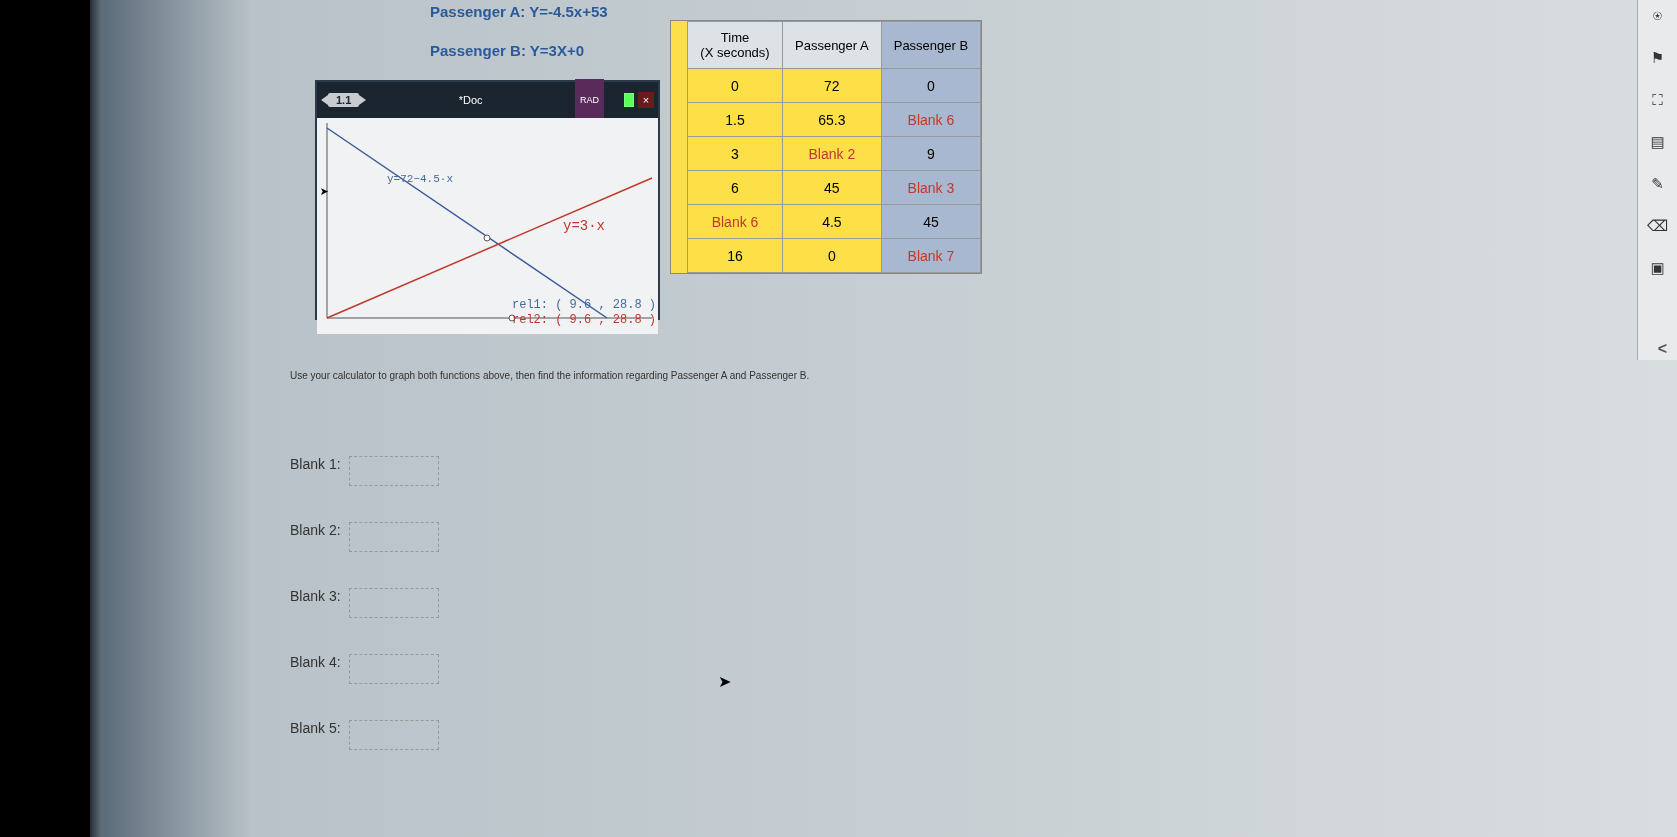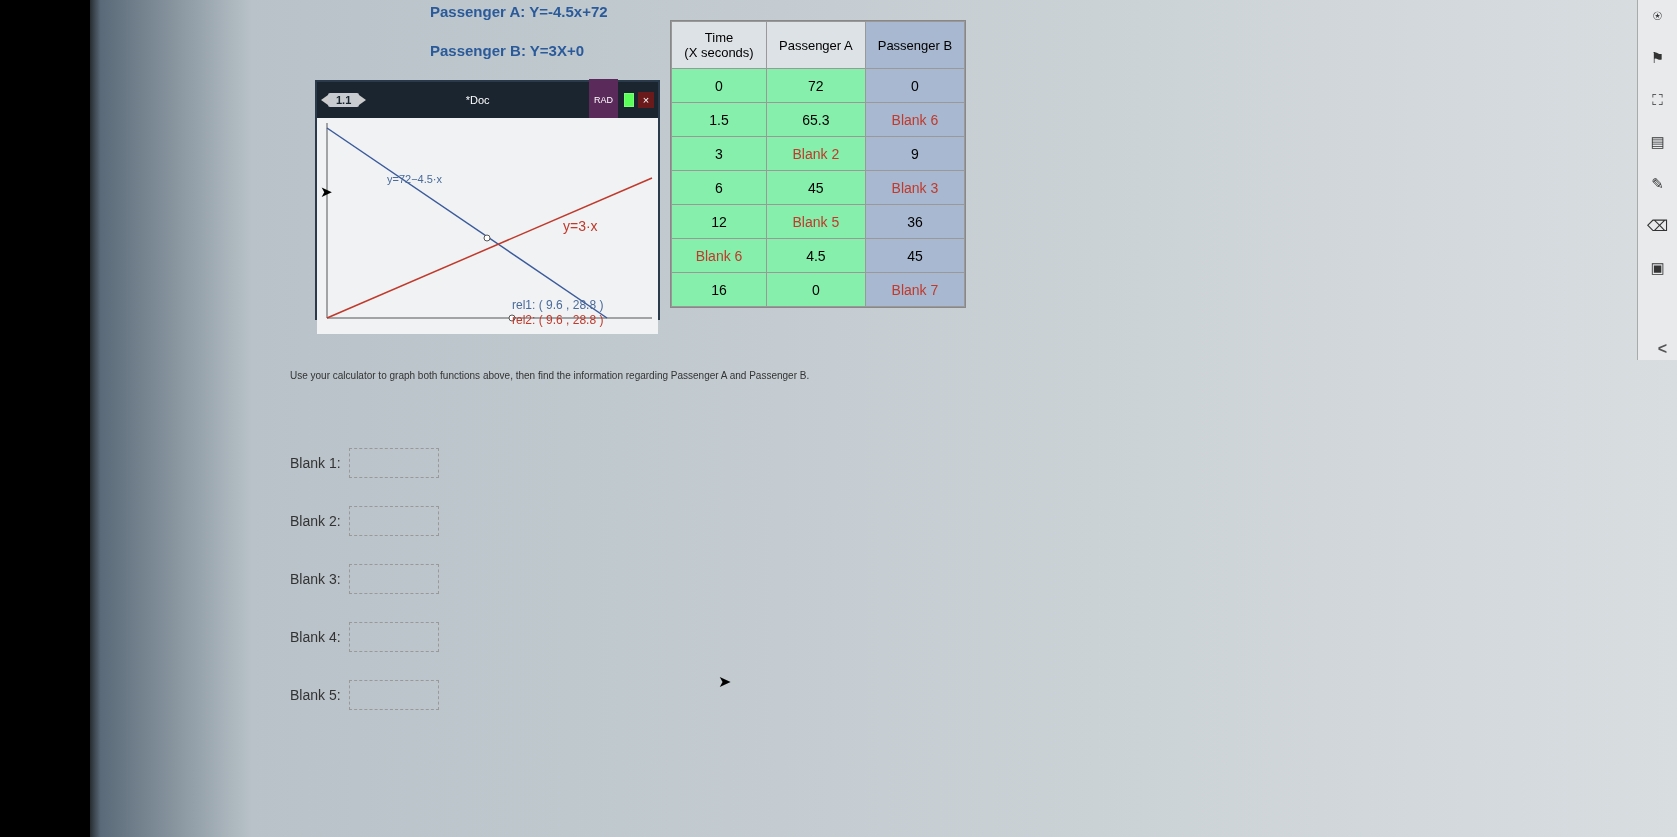--- a/index.html
+++ b/index.html
@@ -25,37 +25,37 @@
 .calc-widget {
   position:absolute; left:225px; top:80px; width:345px; height:240px;
   border:2px solid #2a3a4a; background:#e8ecef;
 }
 .calc-header {
   height:36px; background:#1a2530; display:flex; align-items:center; justify-content:space-between;
   color:#fff; font-size:11px; padding:0 4px;
 }
 .calc-tab { background:#c8ccd0; color:#1a2530; padding:1px 8px; border-radius:2px; font-weight:bold; }
 .calc-title { flex:1; text-align:center; }
-.calc-rad { background:#5a2a5a; color:#fff; padding:16px 5px; font-size:9px; margin-right:6px; }
+.calc-rad { background:#5a2a5a; color:#fff; padding:16px 5px; font-size:9px; margin-right:20px; }
 .calc-bat { width:10px; height:14px; border:1px solid #7aff7a; background:#5aff5a; margin-right:4px; }
 .calc-close { width:16px; height:16px; background:#6a1a1a; color:#fff; display:flex; align-items:center; justify-content:center; font-size:11px; }
-.calc-graph { position:relative; height:216px; background:#f0f2f4; }
+.calc-graph { position:relative; height:216px; background:#f0f2f4;font-family:Liberation Mono, monospace; }
 .table-wrap {
-  position:absolute; left:580px; top:20px; border:1px solid #888; background:#86efac; font-size:14px;
+  position:absolute; left:580px; top:20px; border:1px solid #888; background:#fde047; font-size:14px;padding-left:16px;
 }
 table { border-collapse:collapse; }
 th, td { border:1px solid #999; padding:8px 12px; text-align:center; min-width:95px; height:34px; }
 th { background:#dde2e6; font-weight:normal; font-size:13px; }
 th.b-col, td.b-col { background:#a8b8d0; }
 .blank-red { color:#c0392b; }
 .instruction {
   position:absolute; left:200px; top:370px; font-size:10px; color:#333;
 }
 .blanks-area { position:absolute; left:200px; top:420px; }
-.blank-row { margin-top:28px; display:flex; align-items:center; gap:8px; font-size:14px; color:#333; }
+.blank-row { margin-top:36px; display:flex; align-items:flex-start; gap:8px; font-size:14px; color:#333; }
 .blank-input {
   width:90px; height:30px; border:1.5px dashed #999; background:transparent; padding:2px 4px;
 }
 .side-toolbar {
   position:absolute; right:0; top:0; width:40px; height:360px;
   background:#e8eaec; border-left:1px solid #aaa; display:flex; flex-direction:column; align-items:center;
   padding-top:4px; gap:18px;
 }
 .tool-btn { width:24px; height:24px; display:flex; align-items:center; justify-content:center; color:#333; font-size:15px; cursor:pointer; }
 .chevron { position:absolute; right:10px; top:340px; font-size:16px; color:#555; font-weight:bold; cursor:pointer; }
@@ -63,21 +63,21 @@
 .tri-left { width:0;height:0;border-top:5px solid transparent;border-bottom:5px solid transparent;border-right:7px solid #ccc; display:inline-block;}
 .tri-right { width:0;height:0;border-top:5px solid transparent;border-bottom:5px solid transparent;border-left:7px solid #ccc; display:inline-block;}
 </style>
 </head>
 <body>
 
 <div class="left-dark"></div>
 
 <div class="content">
 
-  <div class="eq-a">Passenger A: Y=-4.5x+72</div>
+  <div class="eq-a">Passenger A: Y=-4.5x+53</div>
   <div class="eq-b">Passenger B: Y=3X+0</div>
 
   <div class="calc-widget">
     <div class="calc-header">
       <span class="tri-left"></span>
       <span class="calc-tab">1.1</span>
       <span class="tri-right"></span>
       <span class="calc-title">*Doc</span>
       <span class="calc-rad">RAD</span>
       <span class="calc-bat"></span>
@@ -131,25 +131,20 @@
             <td>3</td>
             <td class="blank-red">Blank 2</td>
             <td class="b-col">9</td>
           </tr>
           <tr>
             <td>6</td>
             <td>45</td>
             <td class="b-col blank-red">Blank 3</td>
           </tr>
           <tr>
-            <td>12</td>
-            <td class="blank-red">Blank 5</td>
-            <td class="b-col">36</td>
-          </tr>
-          <tr>
             <td class="blank-red">Blank 6</td>
             <td>4.5</td>
             <td class="b-col">45</td>
           </tr>
           <tr>
             <td>16</td>
             <td>0</td>
             <td class="b-col blank-red">Blank 7</td>
           </tr>
         </tbody>

